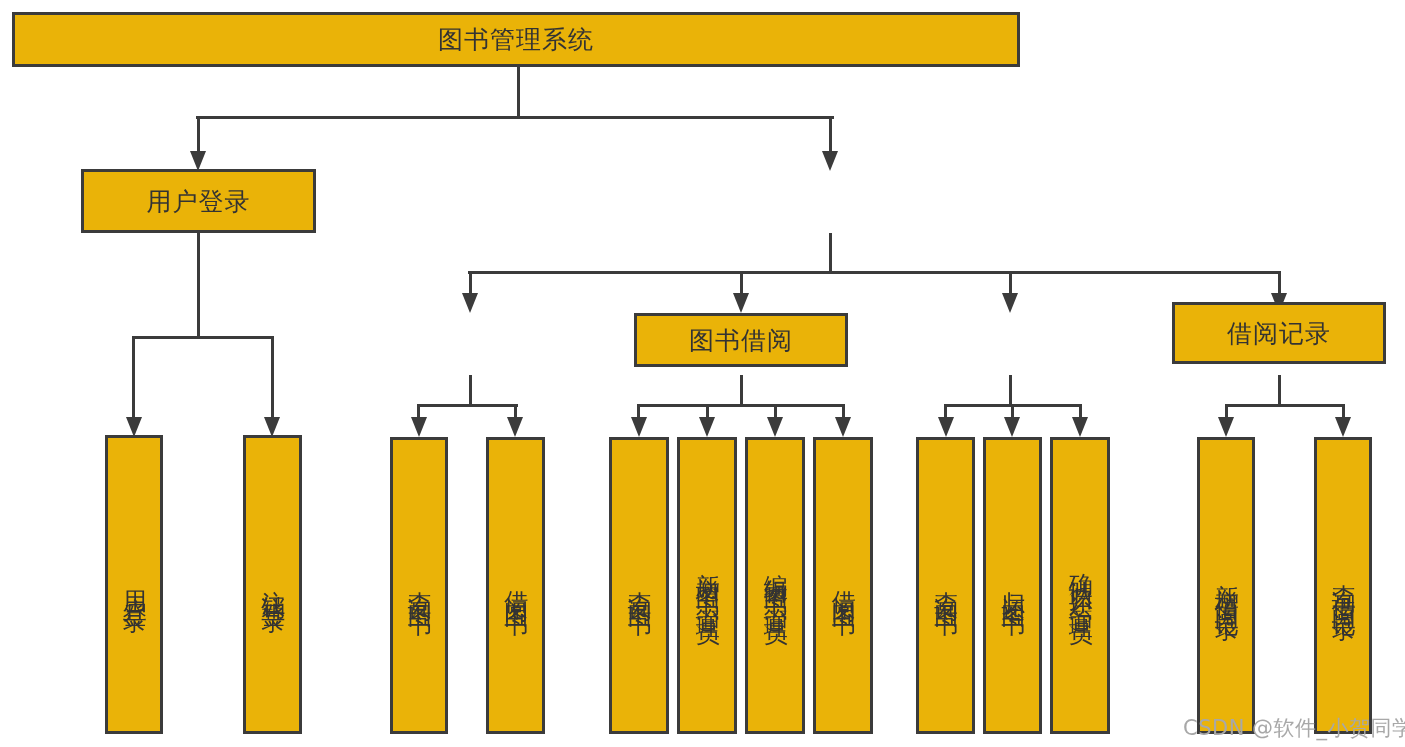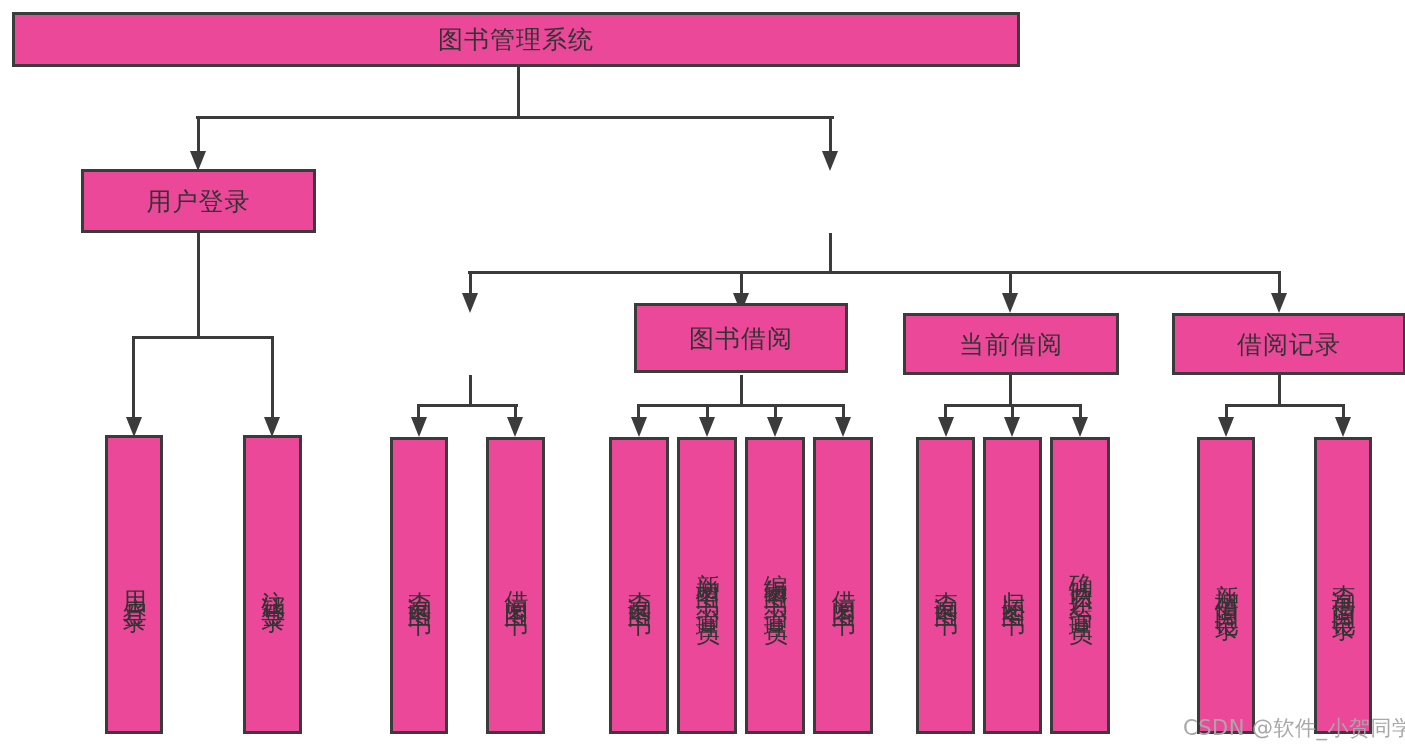--- a/index.html
+++ b/index.html
@@ -13,21 +13,21 @@
   body{font-family:"DejaVu Sans","Liberation Sans",sans-serif;}
   .canvas{
     position:relative;
     width:1405px;height:747px;
     background:var(--bg);
     overflow:hidden;
   }
   .box{
     position:absolute;
     border:3px solid var(--line);
-    background:#ec4899;
+    background:#eab308;
     display:flex;align-items:center;justify-content:center;
   }
   .lbl{
     color:var(--text);
     font-size:25px;
     letter-spacing:1px;
     white-space:nowrap;
   }
   .leaf .lbl{
     writing-mode:vertical-rl;
@@ -85,27 +85,24 @@
   <div class="hl" style="left:468px;top:271px;width:813px"></div>
   <div class="vl" style="left:469px;top:274px;height:22px"></div>
   <div class="arrow" style="left:462px;top:293px"></div>
   <div class="vl" style="left:740px;top:274px;height:22px"></div>
   <div class="arrow" style="left:733px;top:293px"></div>
   <div class="vl" style="left:1009px;top:274px;height:22px"></div>
   <div class="arrow" style="left:1002px;top:293px"></div>
   <div class="vl" style="left:1278px;top:274px;height:22px"></div>
   <div class="arrow" style="left:1271px;top:293px"></div>
 
-  <div class="box" style="left:634px;top:303px;width:214px;height:70px">
+  <div class="box" style="left:634px;top:313px;width:214px;height:54px">
     <span class="lbl">图书借阅</span>
   </div>
-  <div class="box" style="left:903px;top:313px;width:216px;height:62px">
-    <span class="lbl">当前借阅</span>
-  </div>
-  <div class="box" style="left:1172px;top:313px;width:234px;height:62px">
+  <div class="box" style="left:1172px;top:302px;width:214px;height:62px">
     <span class="lbl">借阅记录</span>
   </div>
 
   <div class="vl" style="left:469px;top:375px;height:32px"></div>
   <div class="hl" style="left:417px;top:404px;width:101px"></div>
   <div class="vl" style="left:417px;top:407px;height:13px"></div>
   <div class="arrow" style="left:411px;top:417px"></div>
   <div class="vl" style="left:514px;top:407px;height:13px"></div>
   <div class="arrow" style="left:507px;top:417px"></div>
 

